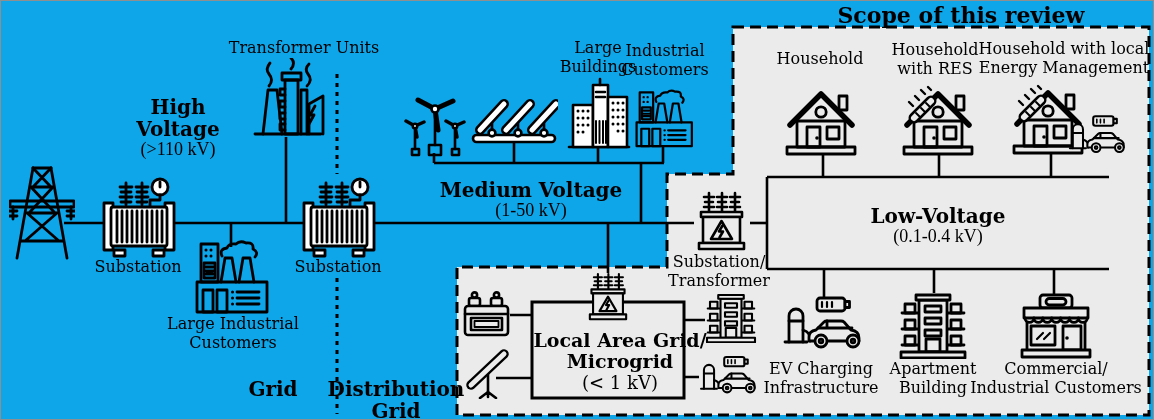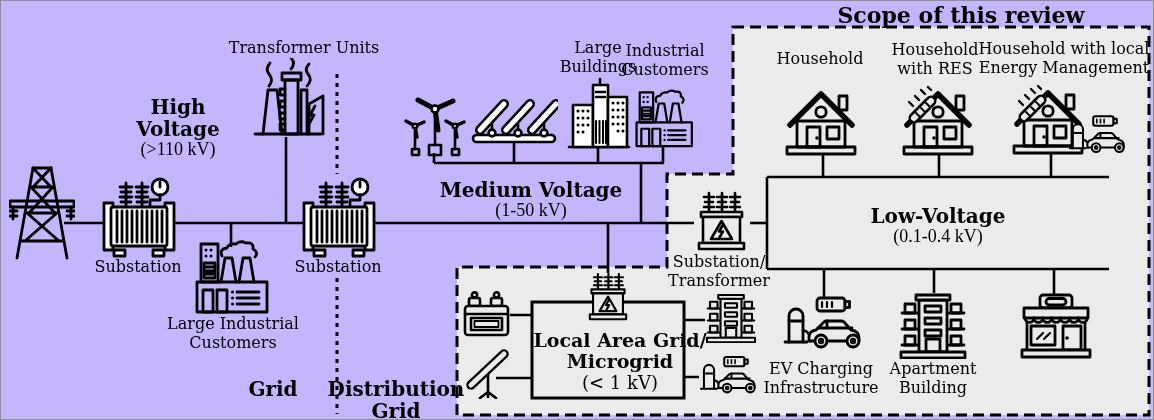--- a/index.html
+++ b/index.html
@@ -1,16 +1,16 @@
 <!DOCTYPE html>
 <html><head>
 <meta charset="utf-8">
 <style>
   html,body{margin:0;padding:0;background:#fff;}
-  .fig{position:relative;width:1154px;height:420px;background:#c4b5fd;border:1px solid #8f8f8f;
+  .fig{position:relative;width:1154px;height:420px;background:#0ea5e9;border:1px solid #8f8f8f;
        font-family:"DejaVu Serif",serif;color:#000;overflow:hidden;box-sizing:border-box;}
   .bg{position:absolute;left:0;top:0;}
   .ic{position:absolute;overflow:visible;}
   .lbl{position:absolute;transform:translateX(-50%);text-align:center;font-size:16px;
        line-height:1.18;white-space:nowrap;}
   .lbl span{display:block;}
   .title{font-size:22px;font-weight:bold;}
   .sec{font-size:20px;font-weight:bold;line-height:1.1;}
   .sec .sub{font-size:18px;font-weight:normal;font-family:Liberation Serif, serif;}
   .lag{font-size:19px;font-weight:bold;line-height:1.12;margin-left:12px;}
@@ -403,14 +403,18 @@
   </div>
 
   <div class="lbl" style="left:820px;top:359px">
     <span>EV Charging</span>
     <span>Infrastructure</span>
   </div>
   <div class="lbl" style="left:932px;top:359px">
     <span>Apartment</span>
     <span>Building</span>
   </div>
+  <div class="lbl" style="left:1055px;top:359px">
+    <span>Commercial/</span>
+    <span>Industrial Customers</span>
+  </div>
 
 </div>
 
 </body></html>

